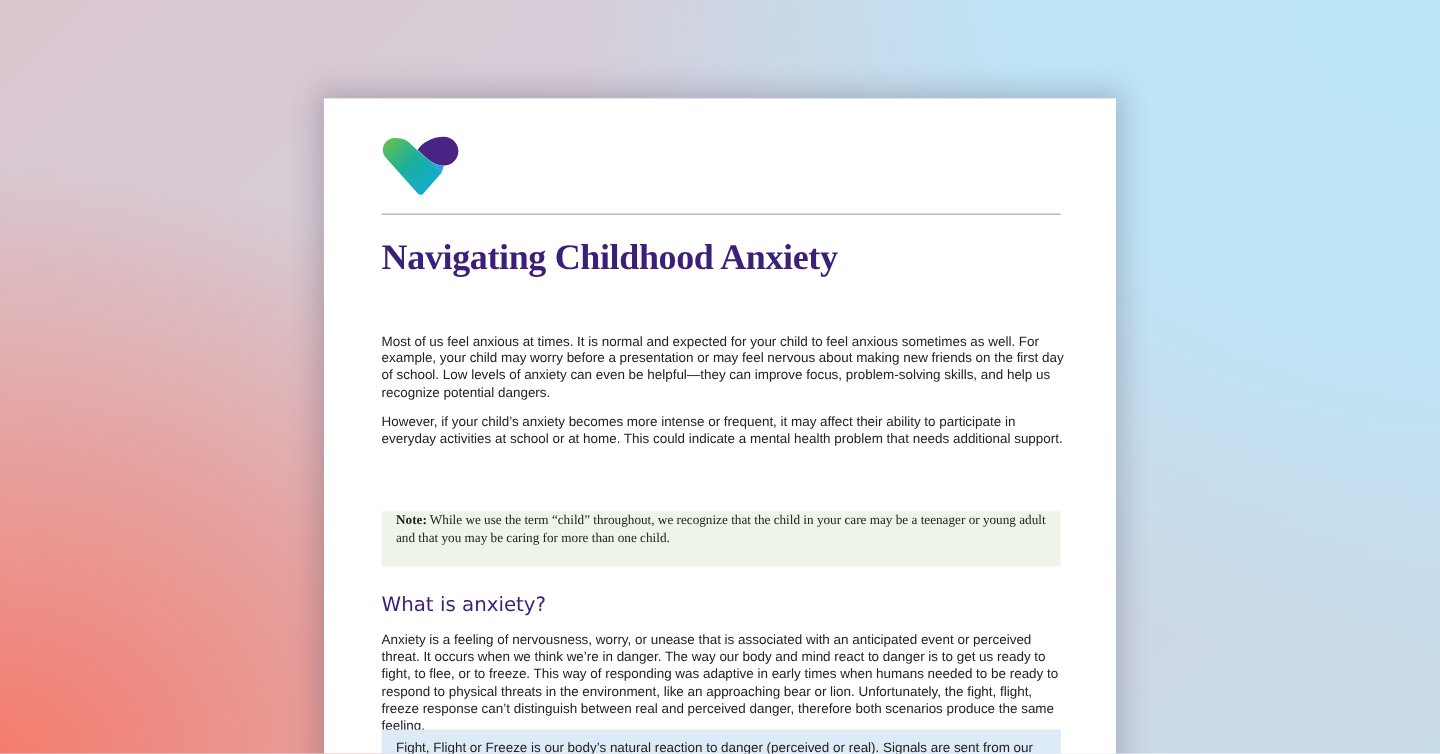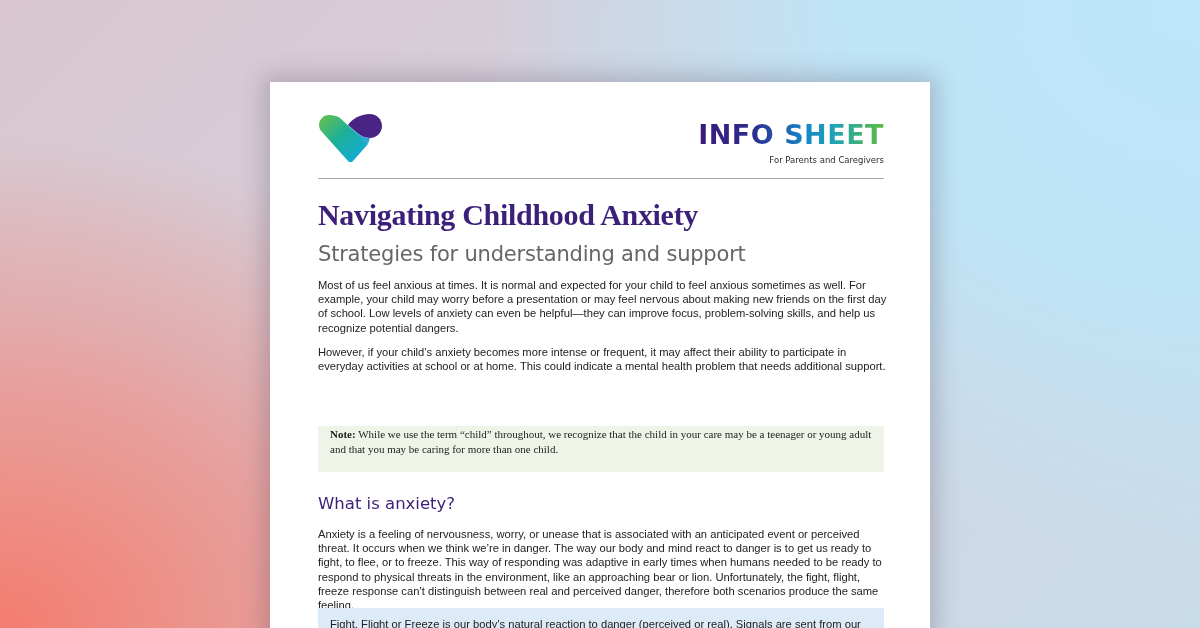--- a/index.html
+++ b/index.html
@@ -72,32 +72,24 @@
         <stop offset="0" stop-color="#6cc04a"></stop>
         <stop offset="0.45" stop-color="#1bb09a"></stop>
         <stop offset="1" stop-color="#12a9e8"></stop>
       </linearGradient>
     </defs>
     <path d="M11 2 C5 2 1 7 1 12 C1 15 2.5 17.5 4.5 19.5 L30 48 C31.5 49.8 33.5 49.8 35 48 L50 31 L22 5 C19 2.7 15 2 11 2 Z" fill="url(#lg1)"></path>
     <path d="M52 1 C58.5 1 64 6.5 64 13 C64 19.5 58.5 25 52 25 C46 25 42 22 38 19 L30 12 C34 6 42 1 52 1 Z" fill="#4a2484"></path>
     <path d="M30 12 L38 19 C42 22 46 25 52 25 L50 31 L40 22 Z" fill="#1a9ad6" opacity="0.9"></path>
   </svg>
 
-  <div class="brand">
-    <div class="brand-title">
-      <span>INFO</span>
-      <span>SHEET</span>
-    </div>
-    <div class="brand-sub">For Parents and Caregivers</div>
-  </div>
 
   <div class="divider"></div>
 
   <div class="title">Navigating Childhood Anxiety</div>
-  <div class="subtitle">Strategies for understanding and support</div>
 
   <p class="body-text p1">Most of us feel anxious at times. It is normal and expected for your child to feel anxious sometimes as well. For example, your child may worry before a presentation or may feel nervous about making new friends on the first day of school. Low levels of anxiety can even be helpful—they can improve focus, problem-solving skills, and help us recognize potential dangers.</p>
   <p class="body-text p2">However, if your child’s anxiety becomes more intense or frequent, it may affect their ability to participate in everyday activities at school or at home. This could indicate a mental health problem that needs additional support.</p>
 
   <div class="note">
     <b>Note:</b><span> While we use the term “child” throughout, we recognize that the child in your care may be a teenager or young adult and that you may be caring for more than one child.</span>
   </div>
 
   <div class="section-heading">What is anxiety?</div>
 

